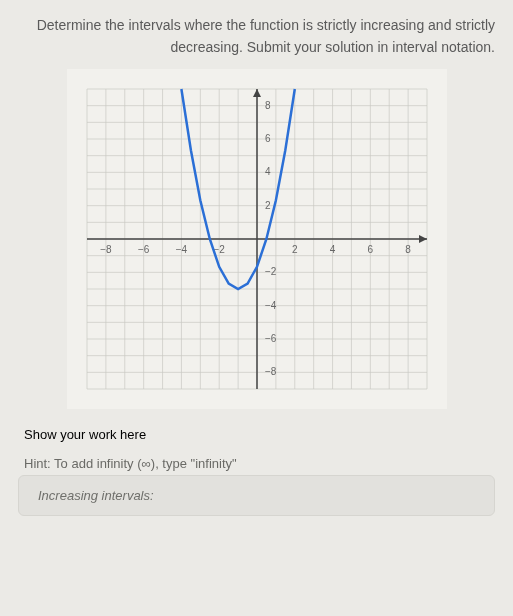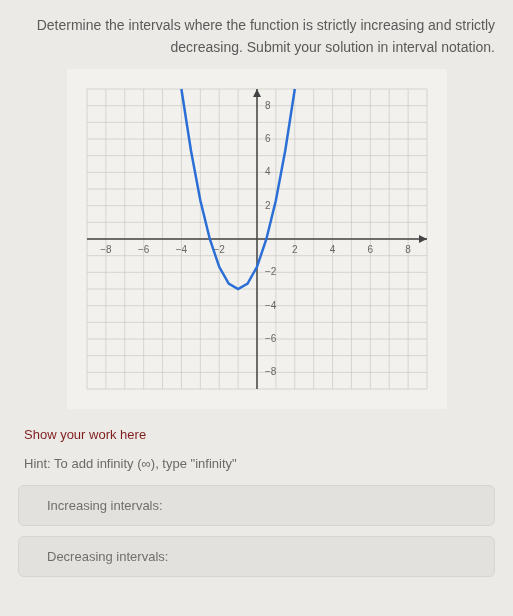--- a/index.html
+++ b/index.html
@@ -24,39 +24,40 @@
     display: flex;
     justify-content: center;
     margin-top: 8px;
     margin-bottom: 18px;
   }
   .work-area {
     margin-top: 18px;
   }
   .work-label {
     font-size: 13px;
-    color: #7f1d1d;
+    color: #000000;
     margin-bottom: 14px;
     margin-left: 6px;
   }
   .hint {
     font-size: 13px;
     color: #6a6a66;
-    margin-bottom: 14px;
+    margin-bottom: 4px;
     margin-left: 6px;
   }
   .answer-box {
     width: 100%;
     background: #e2e1dd;
     border: 1px solid #d6d5d0;
     border-radius: 6px;
-    padding: 12px 28px;
+    padding: 12px 19px;
     font-size: 13px;
     color: #6f6f6b;
     margin-bottom: 10px;
+    font-style: italic;
   }
 </style>
 </head>
 <body>
 
 <div class="question">Determine the intervals where the function is strictly increasing and strictly decreasing. Submit your solution in interval notation.</div>
 
 <div class="graph-wrap">
   <svg id="graph-svg" width="380" height="340" viewBox="0 0 380 340">
     <rect x="0" y="0" width="380" height="340" fill="#f2f1ed"></rect>
@@ -119,14 +120,13 @@
       <text x="198" y="73" font-size="10" fill="#666" text-anchor="start">6</text>
       <text x="198" y="39.666666666666686" font-size="10" fill="#666" text-anchor="start">8</text>
       <path d="M114.4 20.0 L123.9 81.2 L133.3 131.2 L142.8 170.0 L152.2 197.8 L161.7 214.5 L171.1 220.0 L180.6 214.5 L190.0 197.8 L199.4 170.0 L208.9 131.2 L218.3 81.2 L227.8 20.0" stroke="#2b6fd6" stroke-width="2.5" fill="none"></path>
     </svg>
 </div>
 
 <div class="work-area">
   <div class="work-label">Show your work here</div>
   <div class="hint">Hint: To add infinity (∞), type "infinity"</div>
   <div class="answer-box">Increasing intervals:</div>
-  <div class="answer-box">Decreasing intervals:</div>
 </div>
 
 </body></html>

